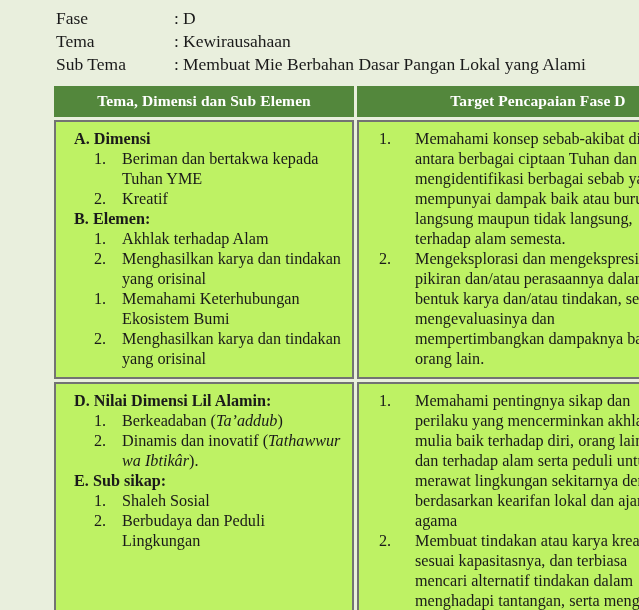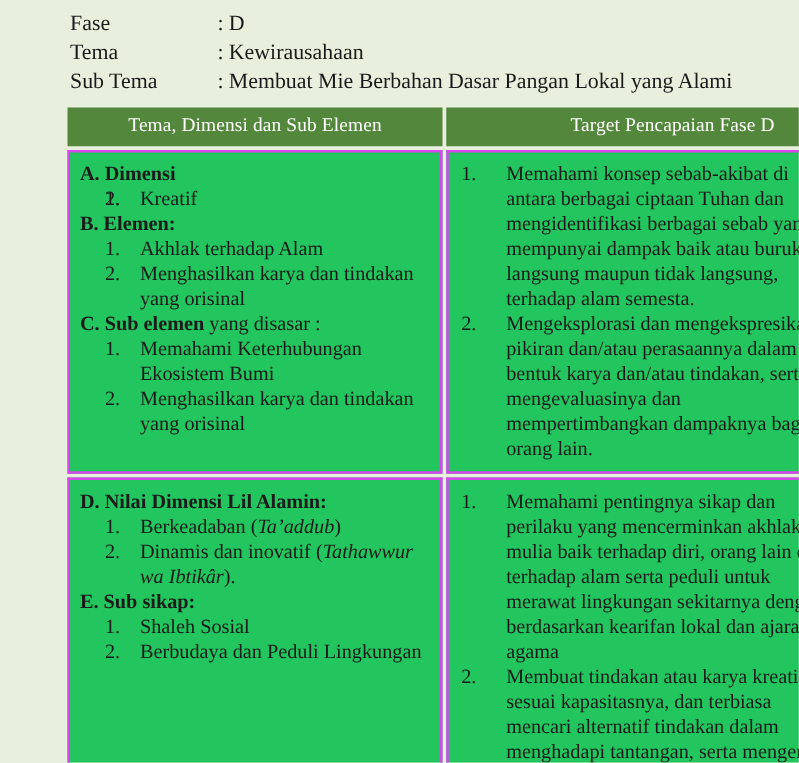--- a/index.html
+++ b/index.html
@@ -53,40 +53,40 @@
     width: 623px;
     box-sizing: border-box;
   }
   .thead {
     display: flex;
     gap: 3px;
   }
   .th {
     background: #53873c;
     color: #ffffff;
-    font-weight: normal;
+    font-weight: bold;
     font-size: 15.5px;
     text-align: center;
     padding: 6px 4px 7px 4px;
     box-sizing: border-box;
     letter-spacing: .1px;
   }
   .th.left  { flex: 0 0 300px; }
   .th.right { flex: 1 1 auto; padding-left: 46px; }
 
   .trow {
     display: flex;
     gap: 3px;
     margin-top: 3px;
   }
   .td {
-    background: #22c55e;
-    border: 2px solid #d946ef;
-    box-sizing: border-box;
-    padding: 7px 6px 8px 6px;
+    background: #bef264;
+    border: 2px solid #737373;
+    box-sizing: border-box;
+    padding: 7px 6px 8px 16px;
   }
   .td.left  { flex: 0 0 300px; }
   .td.right { flex: 1 1 auto; }
 
   .row1 .td { min-height: 237px; }
   .row2 .td { min-height: 236px; border-bottom: none; }
 
   
   .cell-text {
     font-size: 16.2px;
@@ -154,31 +154,30 @@
       <div class="th right">Target Pencapaian Fase D</div>
     </div>
 
     <div class="trow row1">
 
       <div class="td left">
         <div class="cell-text">
 
           <div class="head-line"><span>A. Dimensi</span><span class="reg"></span></div>
           <ol class="num">
-            <li><span class="marker">1.</span></li>
+            <li><span class="marker">1.</span><span>Beriman dan bertakwa kepada Tuhan YME</span></li>
             <li><span class="marker">2.</span><span>Kreatif</span></li>
           </ol>
 
           <div class="head-line"><span>B. Elemen:</span><span class="reg"></span></div>
           <ol class="num">
             <li><span class="marker">1.</span><span>Akhlak terhadap Alam</span></li>
             <li><span class="marker">2.</span><span>Menghasilkan karya dan tindakan yang orisinal</span></li>
           </ol>
 
-          <div class="head-line"><span>C. Sub elemen</span><span class="reg"> yang disasar :</span></div>
           <ol class="num">
             <li><span class="marker">1.</span><span>Memahami Keterhubungan Ekosistem Bumi</span></li>
             <li><span class="marker">2.</span><span>Menghasilkan karya dan tindakan yang orisinal</span></li>
           </ol>
 
         </div>
       </div>
 
       <div class="td right">
         <div class="cell-text">

